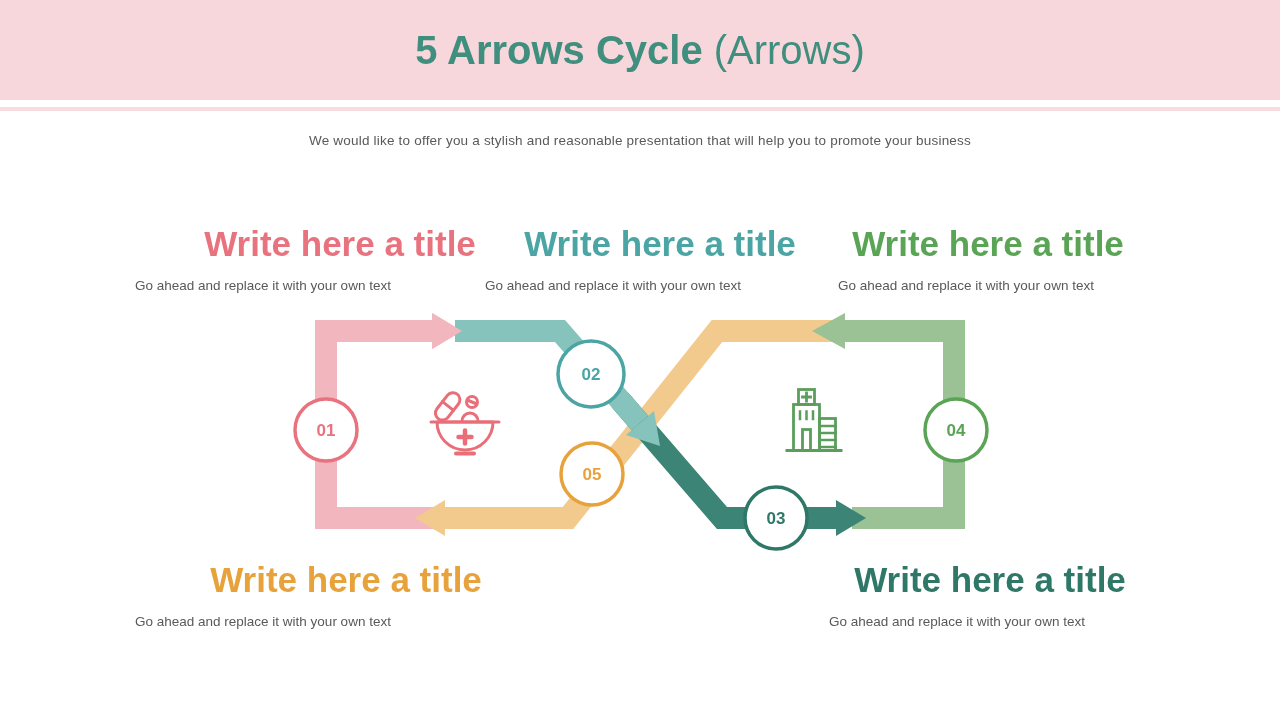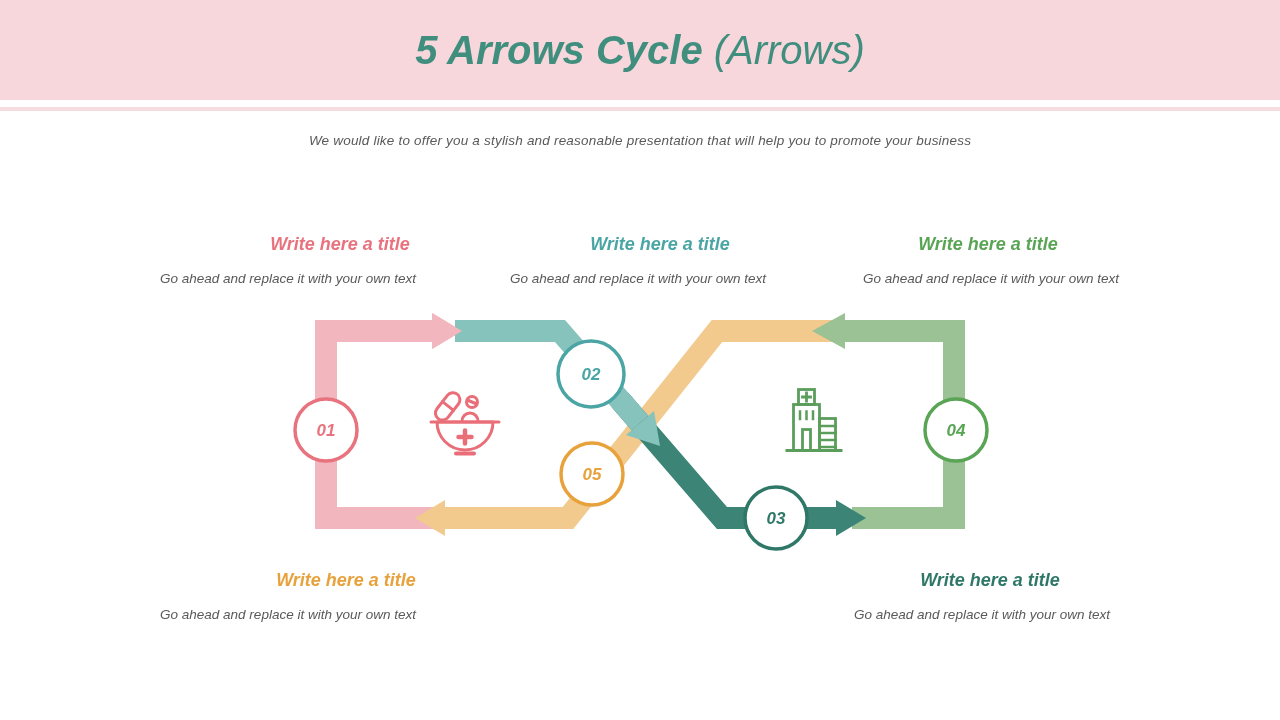--- a/index.html
+++ b/index.html
@@ -1,37 +1,37 @@
 <!DOCTYPE html>
 <html><head>
 <meta charset="utf-8">
 <style>
   html,body{margin:0;padding:0;background:#e9e9e9;}
   .slide{
     position:relative;width:1280px;height:720px;background:#ffffff;
-    font-family:"Liberation Sans","DejaVu Sans",sans-serif;overflow:hidden;font-style:italic;
+    font-family:"Liberation Sans","DejaVu Sans",sans-serif;overflow:hidden;
   }
   .header-band{
     position:absolute;left:0;top:0;width:1280px;height:100px;
     display:flex;align-items:center;justify-content:center;
   }
   .slide-title{font-size:40px;margin:0;display:flex;align-items:baseline;gap:11px;}
   .slide-title .bold{font-weight:700;}
   .slide-title .light{font-weight:400;}
   .accent-strip{position:absolute;left:0;top:107px;width:1280px;height:4px;}
   .subtitle{
     position:absolute;left:0;top:133px;width:1280px;margin:0;
     text-align:center;font-size:13.5px;letter-spacing:.2px;
   }
   .step-title{
     position:absolute;width:320px;margin:0;text-align:center;
-    font-size:18px;font-weight:700;line-height:32px;
+    font-size:35px;font-weight:700;line-height:32px;
   }
   .step-body{
-    position:absolute;width:320px;margin:0;text-align:center;
+    position:absolute;width:320px;margin:7px;
     font-size:13.5px;line-height:16px;
   }
   svg.diagram{position:absolute;left:0;top:0;}
   svg.diagram text.circle-num{
     font-family:"Liberation Sans","DejaVu Sans",sans-serif;
     font-size:17px;font-weight:700;text-anchor:middle;
   }
 </style>
 </head>
 <body>

